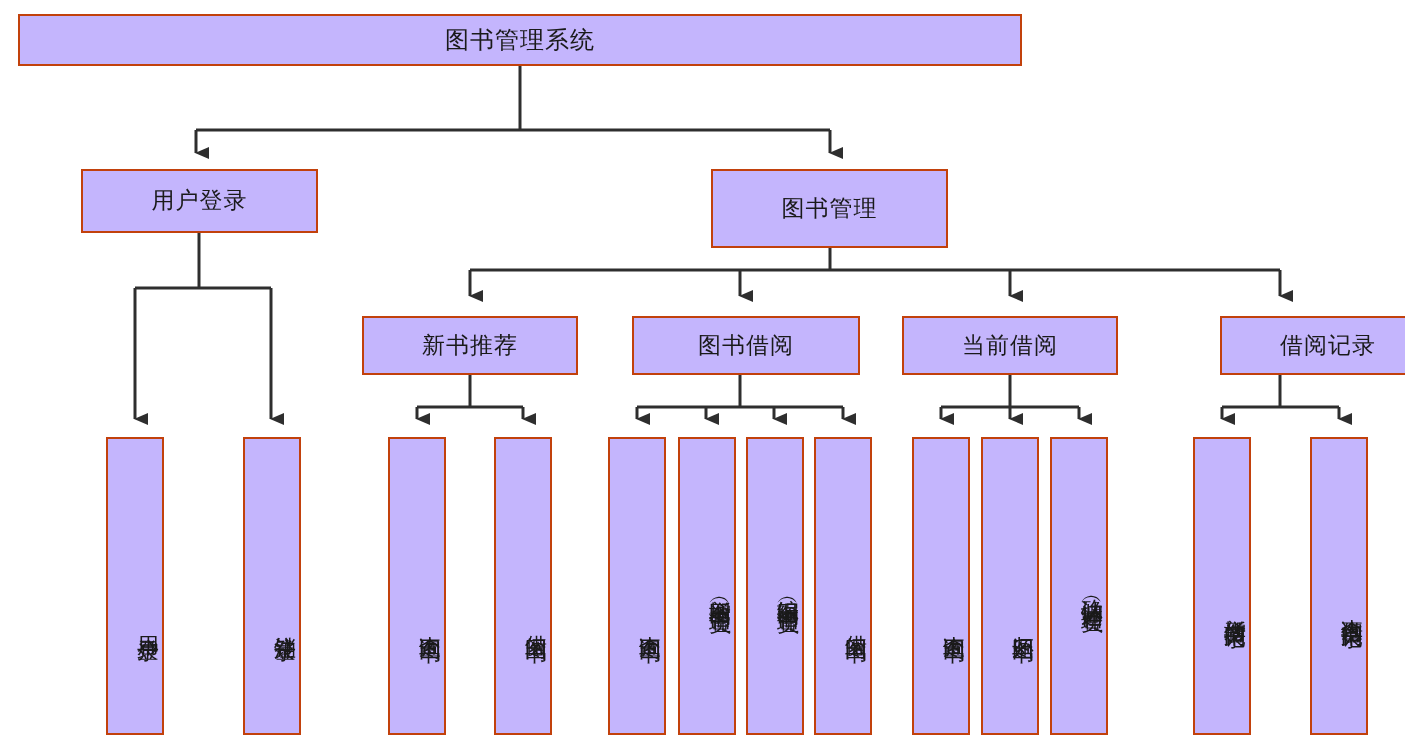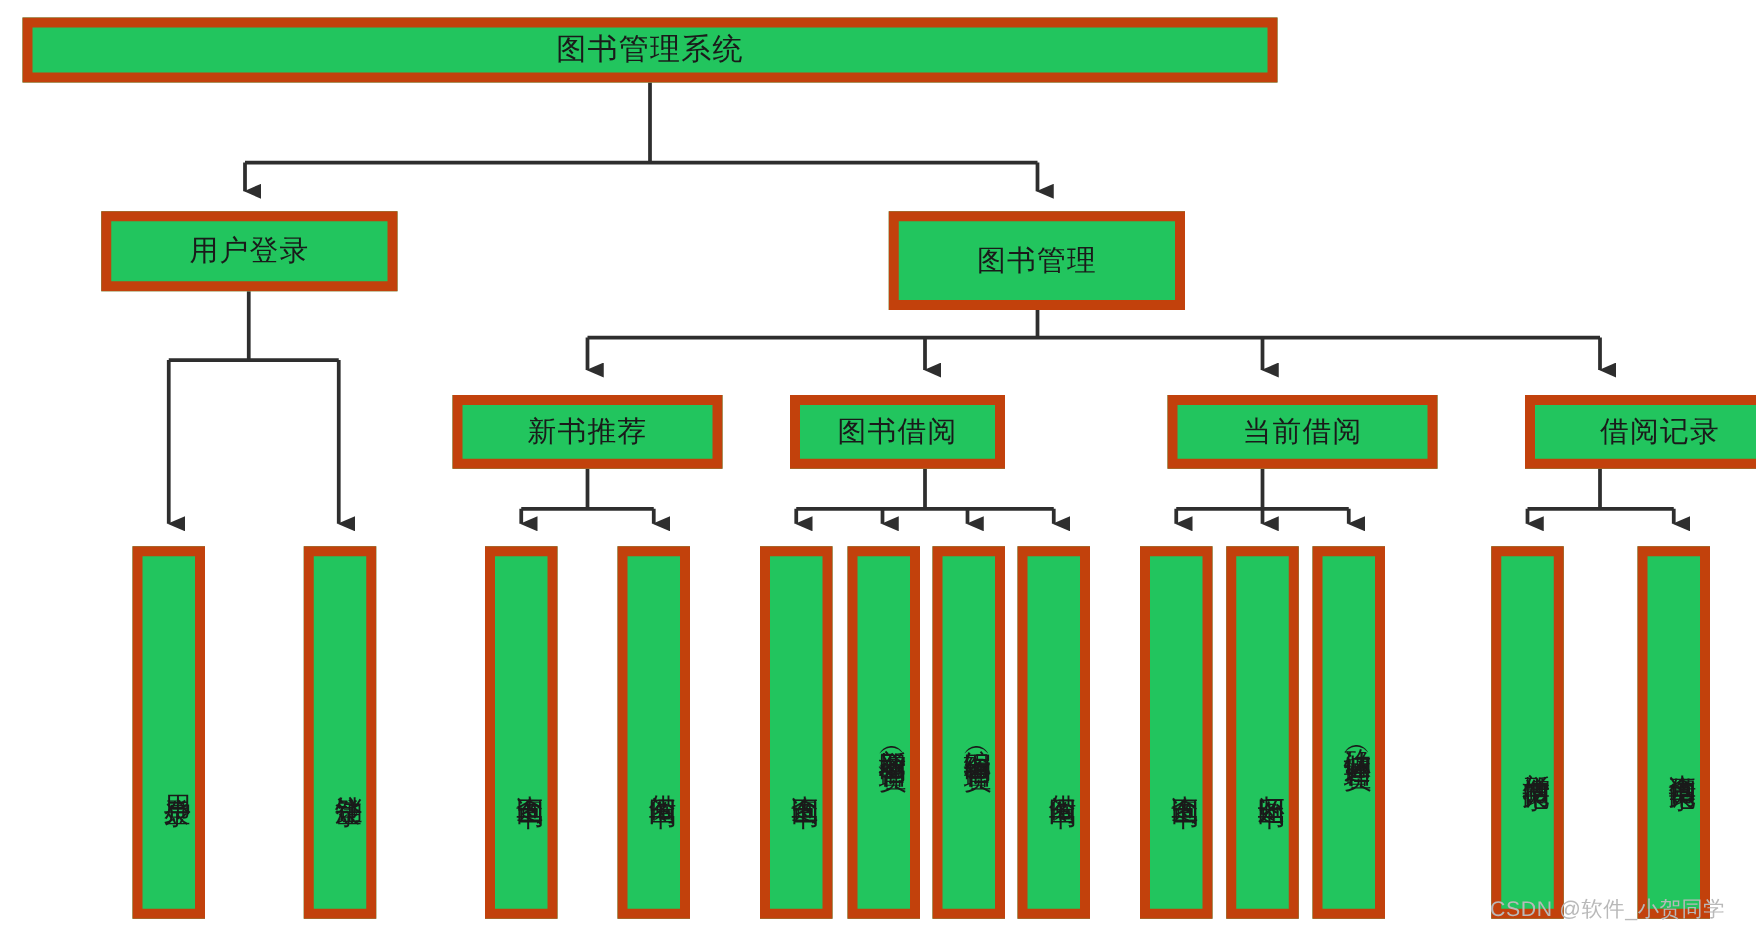--- a/index.html
+++ b/index.html
@@ -22,22 +22,22 @@
     position: absolute;
     left: 0;
     top: 0;
     width: 1405px;
     height: 747px;
     display: block;
   }
   .node-box {
     position: absolute;
     box-sizing: border-box;
-    background: #22c55e;
-    border: 8px solid #c2410c;
+    background: #c4b5fd;
+    border: 2px solid #c2410c;
     display: flex;
     align-items: center;
     justify-content: center;
     color: #1a1a1a;
   }
   .node-box.horiz {
     font-size: 23px;
     letter-spacing: 1px;
     line-height: 1.1;
     white-space: nowrap;
@@ -144,24 +144,24 @@
   <div class="node-box horiz" style="left:81px; top:169px; width:237px; height:64px;">
     <span class="node-label">用户登录</span>
   </div>
   <div class="node-box horiz" style="left:711px; top:169px; width:237px; height:79px;">
     <span class="node-label">图书管理</span>
   </div>
 
   <div class="node-box horiz" style="left:362px; top:316px; width:216px; height:59px;">
     <span class="node-label">新书推荐</span>
   </div>
-  <div class="node-box horiz" style="left:632px; top:316px; width:172px; height:59px;align-items:center;">
+  <div class="node-box horiz" style="left:632px; top:316px; width:228px; height:59px;align-items:center;">
     <span class="node-label">图书借阅</span>
   </div>
-  <div class="node-box horiz" style="left:902px; top:316px; width:216px; height:59px;margin-left:32px;">
+  <div class="node-box horiz" style="left:902px; top:316px; width:216px; height:59px;">
     <span class="node-label">当前借阅</span>
   </div>
   <div class="node-box horiz" style="left:1172px; top:316px; width:216px; height:59px;margin-left:48px;">
     <span class="node-label">借阅记录</span>
   </div>
 
   <div class="node-box vert" style="left:106px; top:437px; width:58px; height:298px; padding-top:72px;">
     <span class="node-label">用户登录</span>
   </div>
   <div class="node-box vert" style="left:243px; top:437px; width:58px; height:298px; padding-top:72px;">
@@ -198,15 +198,14 @@
     <span class="node-label">确认归还（管理员）</span>
   </div>
 
   <div class="node-box vert" style="left:1193px; top:437px; width:58px; height:298px; padding-top:42px;">
     <span class="node-label">新增借阅记录</span>
   </div>
   <div class="node-box vert" style="left:1310px; top:437px; width:58px; height:298px; padding-top:42px;">
     <span class="node-label">查询借阅记录</span>
   </div>
 
-  <div class="watermark">CSDN @软件_小贺同学</div>
 
 </div>
 
 </body></html>

